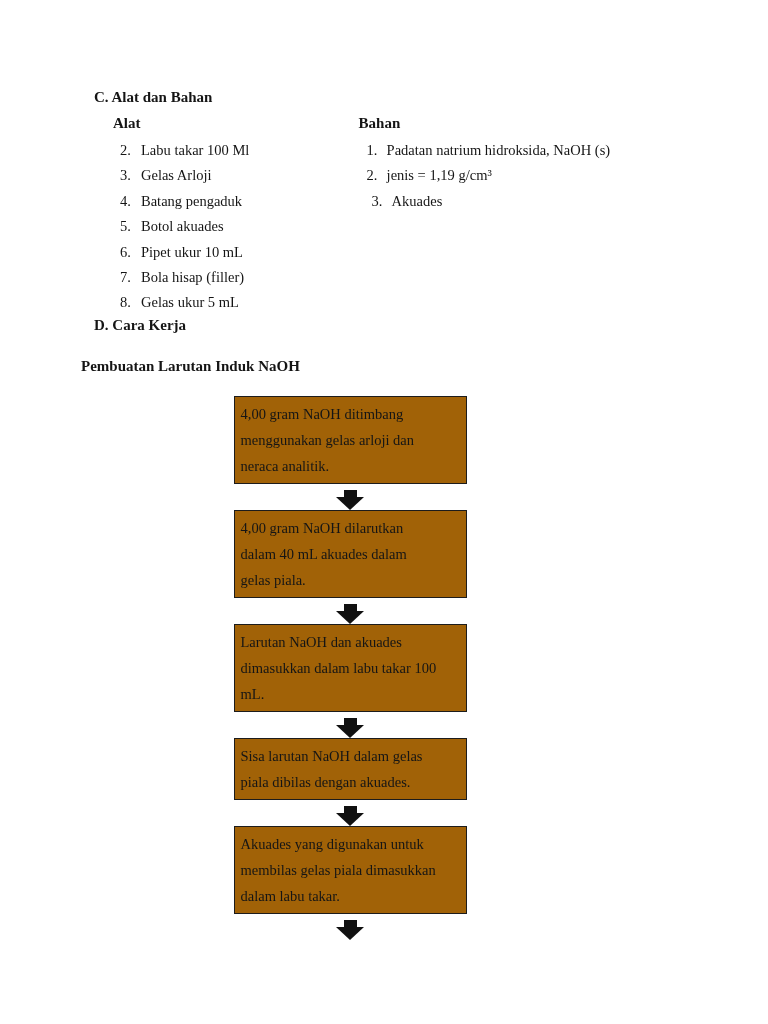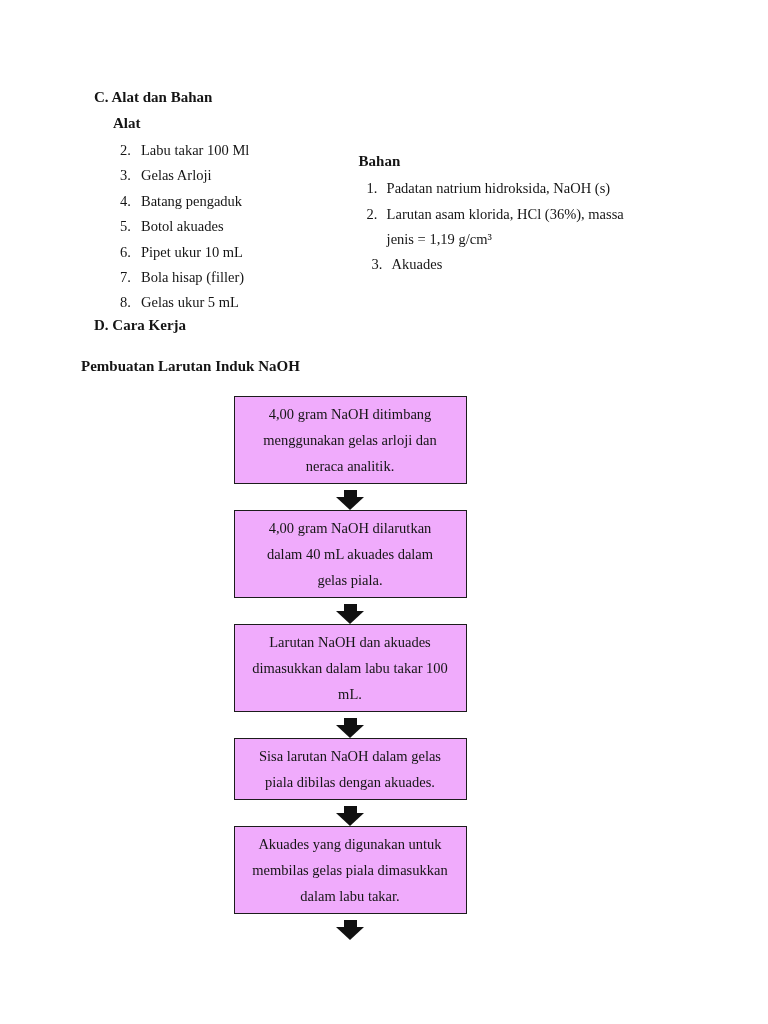--- a/index.html
+++ b/index.html
@@ -20,21 +20,20 @@
   .heading-main {
     font-weight: bold;
     font-size: 15px;
     line-height: 19px;
     margin-left: 94px;
     margin-bottom: 7px;
   }
   .columns {
     display: flex;
     margin-left: 113px;
-    align-items: center;
   }
   .col-alat { width: 259px; }
   .col-bahan { width: 360px; }
   .col-heading {
     font-weight: bold;
     font-size: 15px;
     line-height: 19px;
     margin-bottom: 5px;
   }
   .a-list { list-style: none; }
@@ -76,23 +75,22 @@
   }
   .flowchart {
     margin-top: 20px;
     display: flex;
     flex-direction: column;
     align-items: center;
   }
   .fbox {
     width: 233px;
     border: 1.5px solid #1c1c1c;
-    background: #f0abfc;
+    background: #a16207;
     padding: 4px 6px;
-    text-align: center;
   }
   .fline {
     font-size: 14.5px;
     line-height: 26px;
     white-space: nowrap;
   }
   .arrow {
     margin-top: 6px;
     width: 28px;
     display: flex;
@@ -132,21 +130,20 @@
       <div class="col-heading">Bahan</div>
       <div class="b-item">
         <span class="num">1.</span>
         <div class="b-text">
             <span class="b-line">Padatan natrium hidroksida, NaOH (s)</span>
           </div>
       </div>
       <div class="b-item">
         <span class="num">2.</span>
         <div class="b-text">
-          <span class="b-line">Larutan asam klorida, HCl (36%), massa</span>
           <span class="b-line">jenis = 1,19 g/cm³</span>
         </div>
       </div>
       <div class="b-item indent3">
         <span class="num">3.</span>
         <div class="b-text">
             <span class="b-line">Akuades</span>
           </div>
       </div>
     </div>

